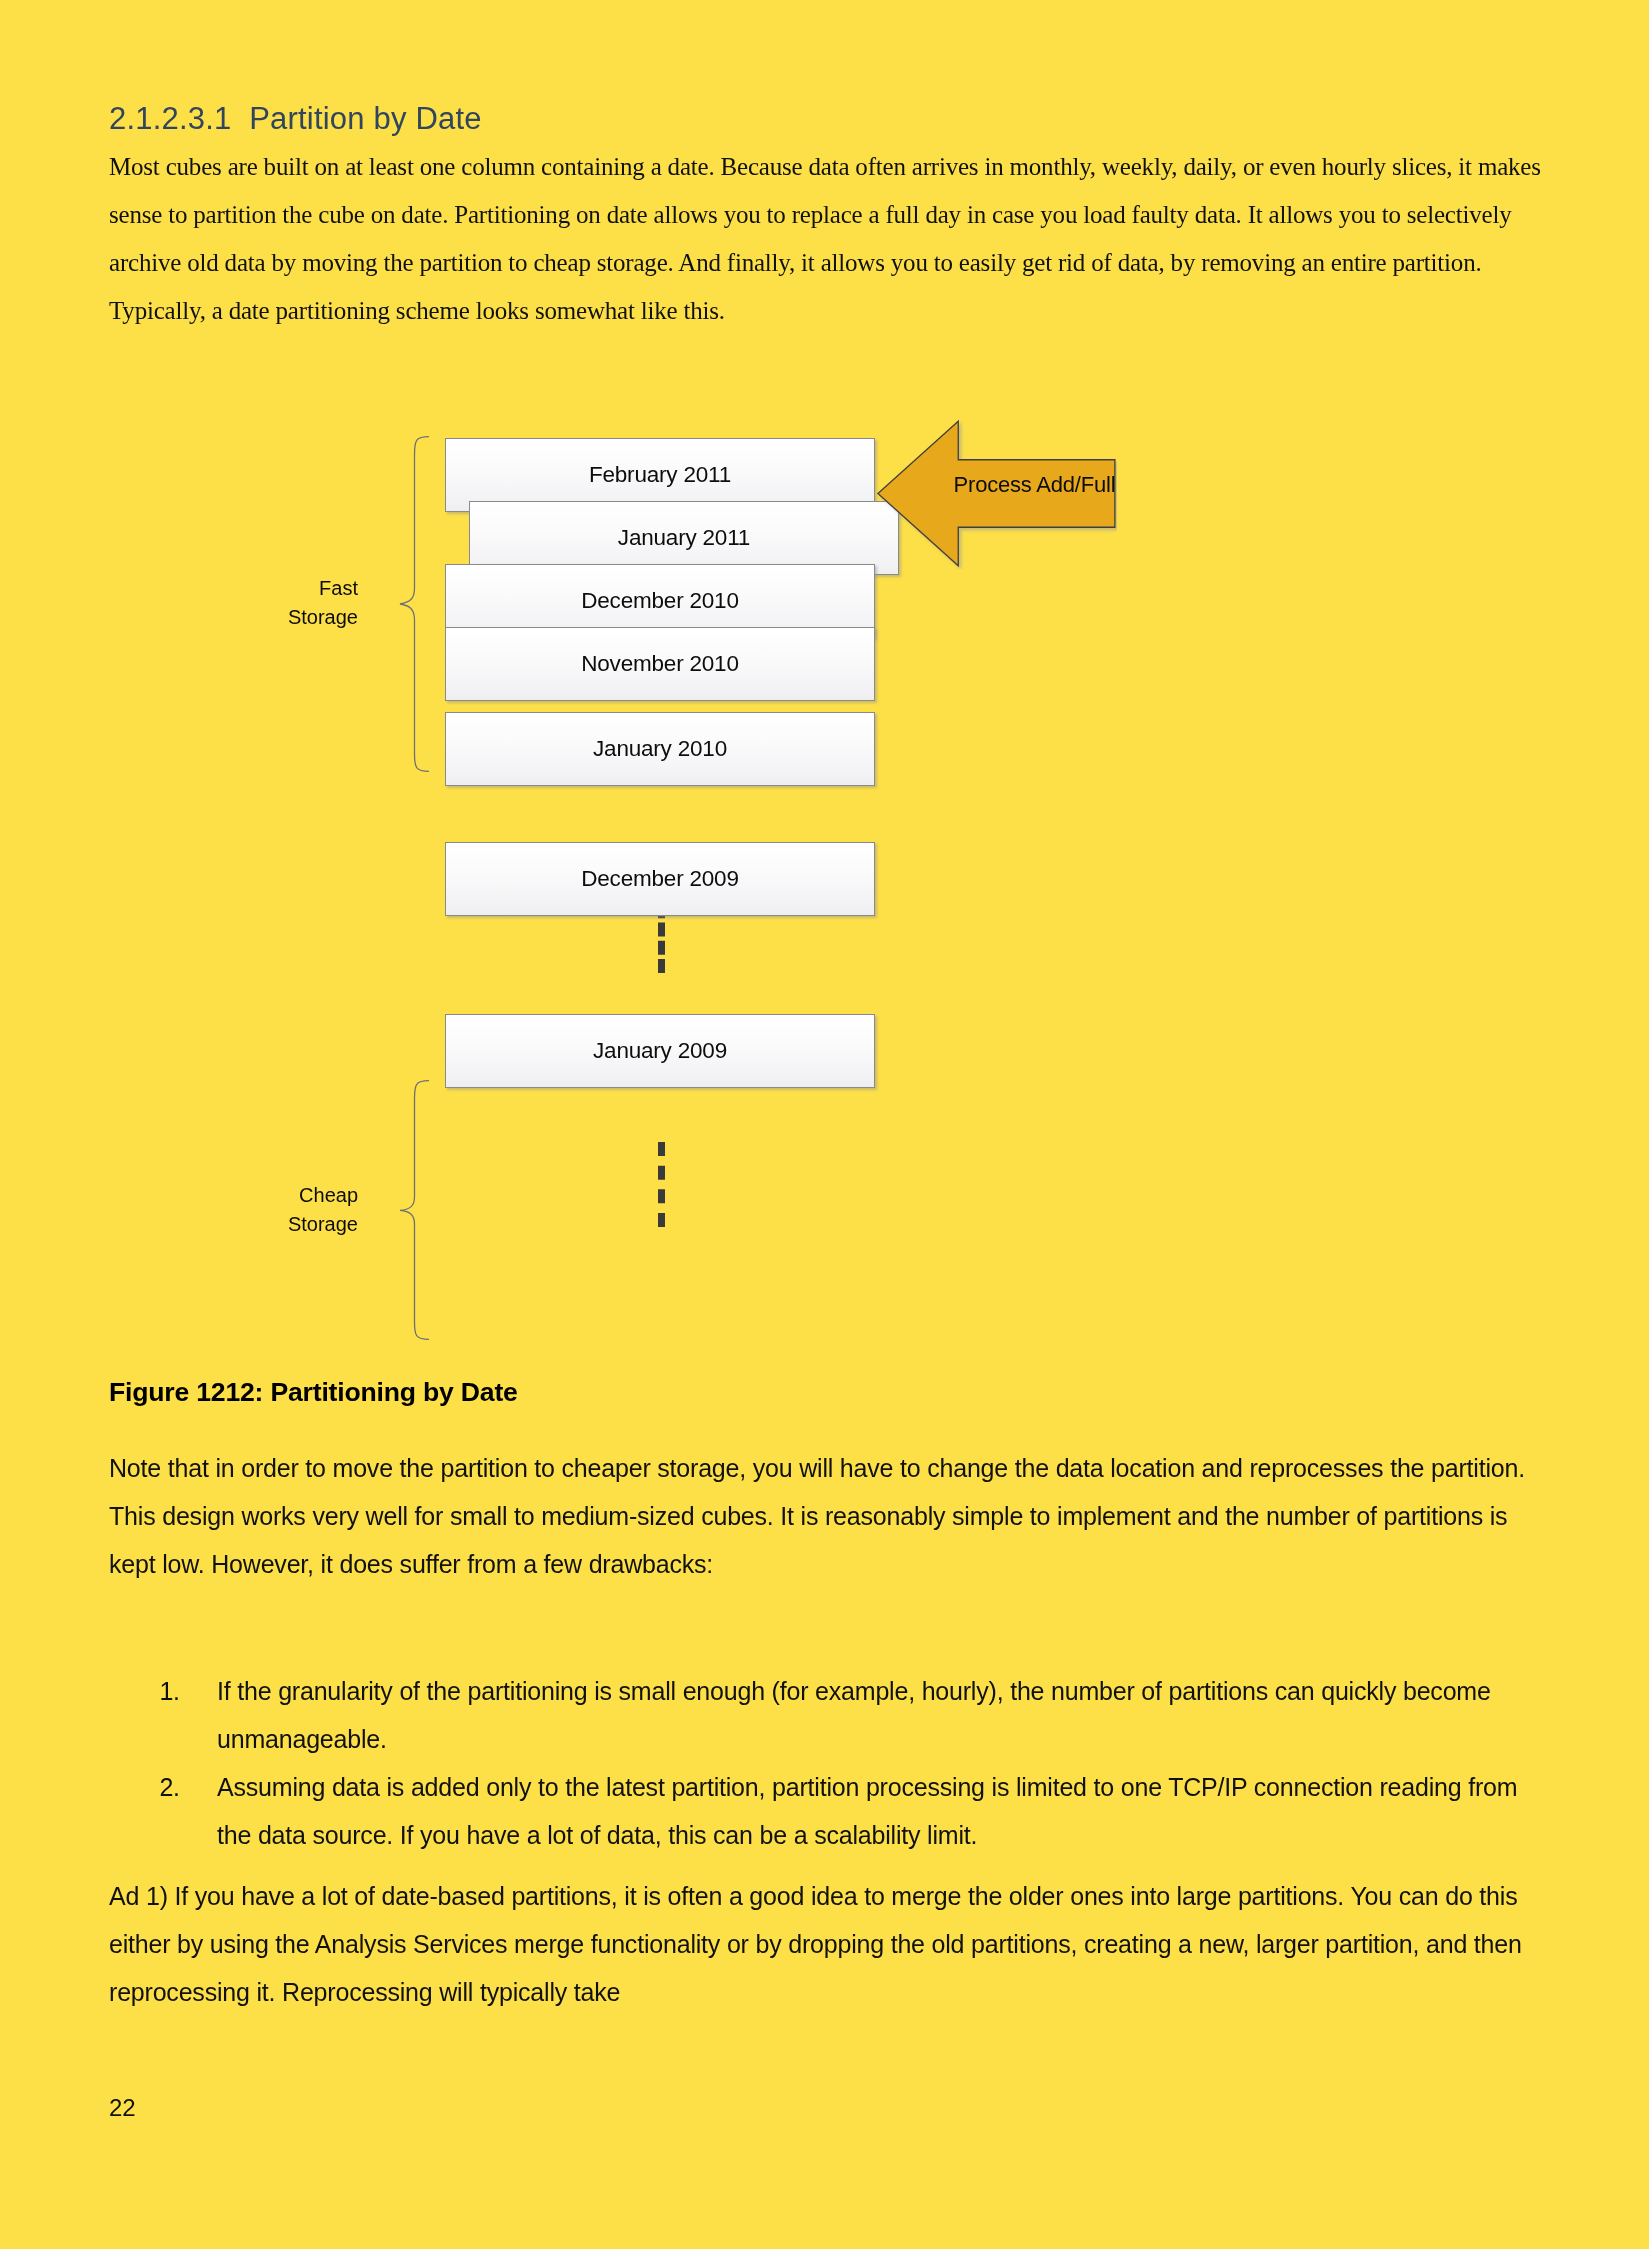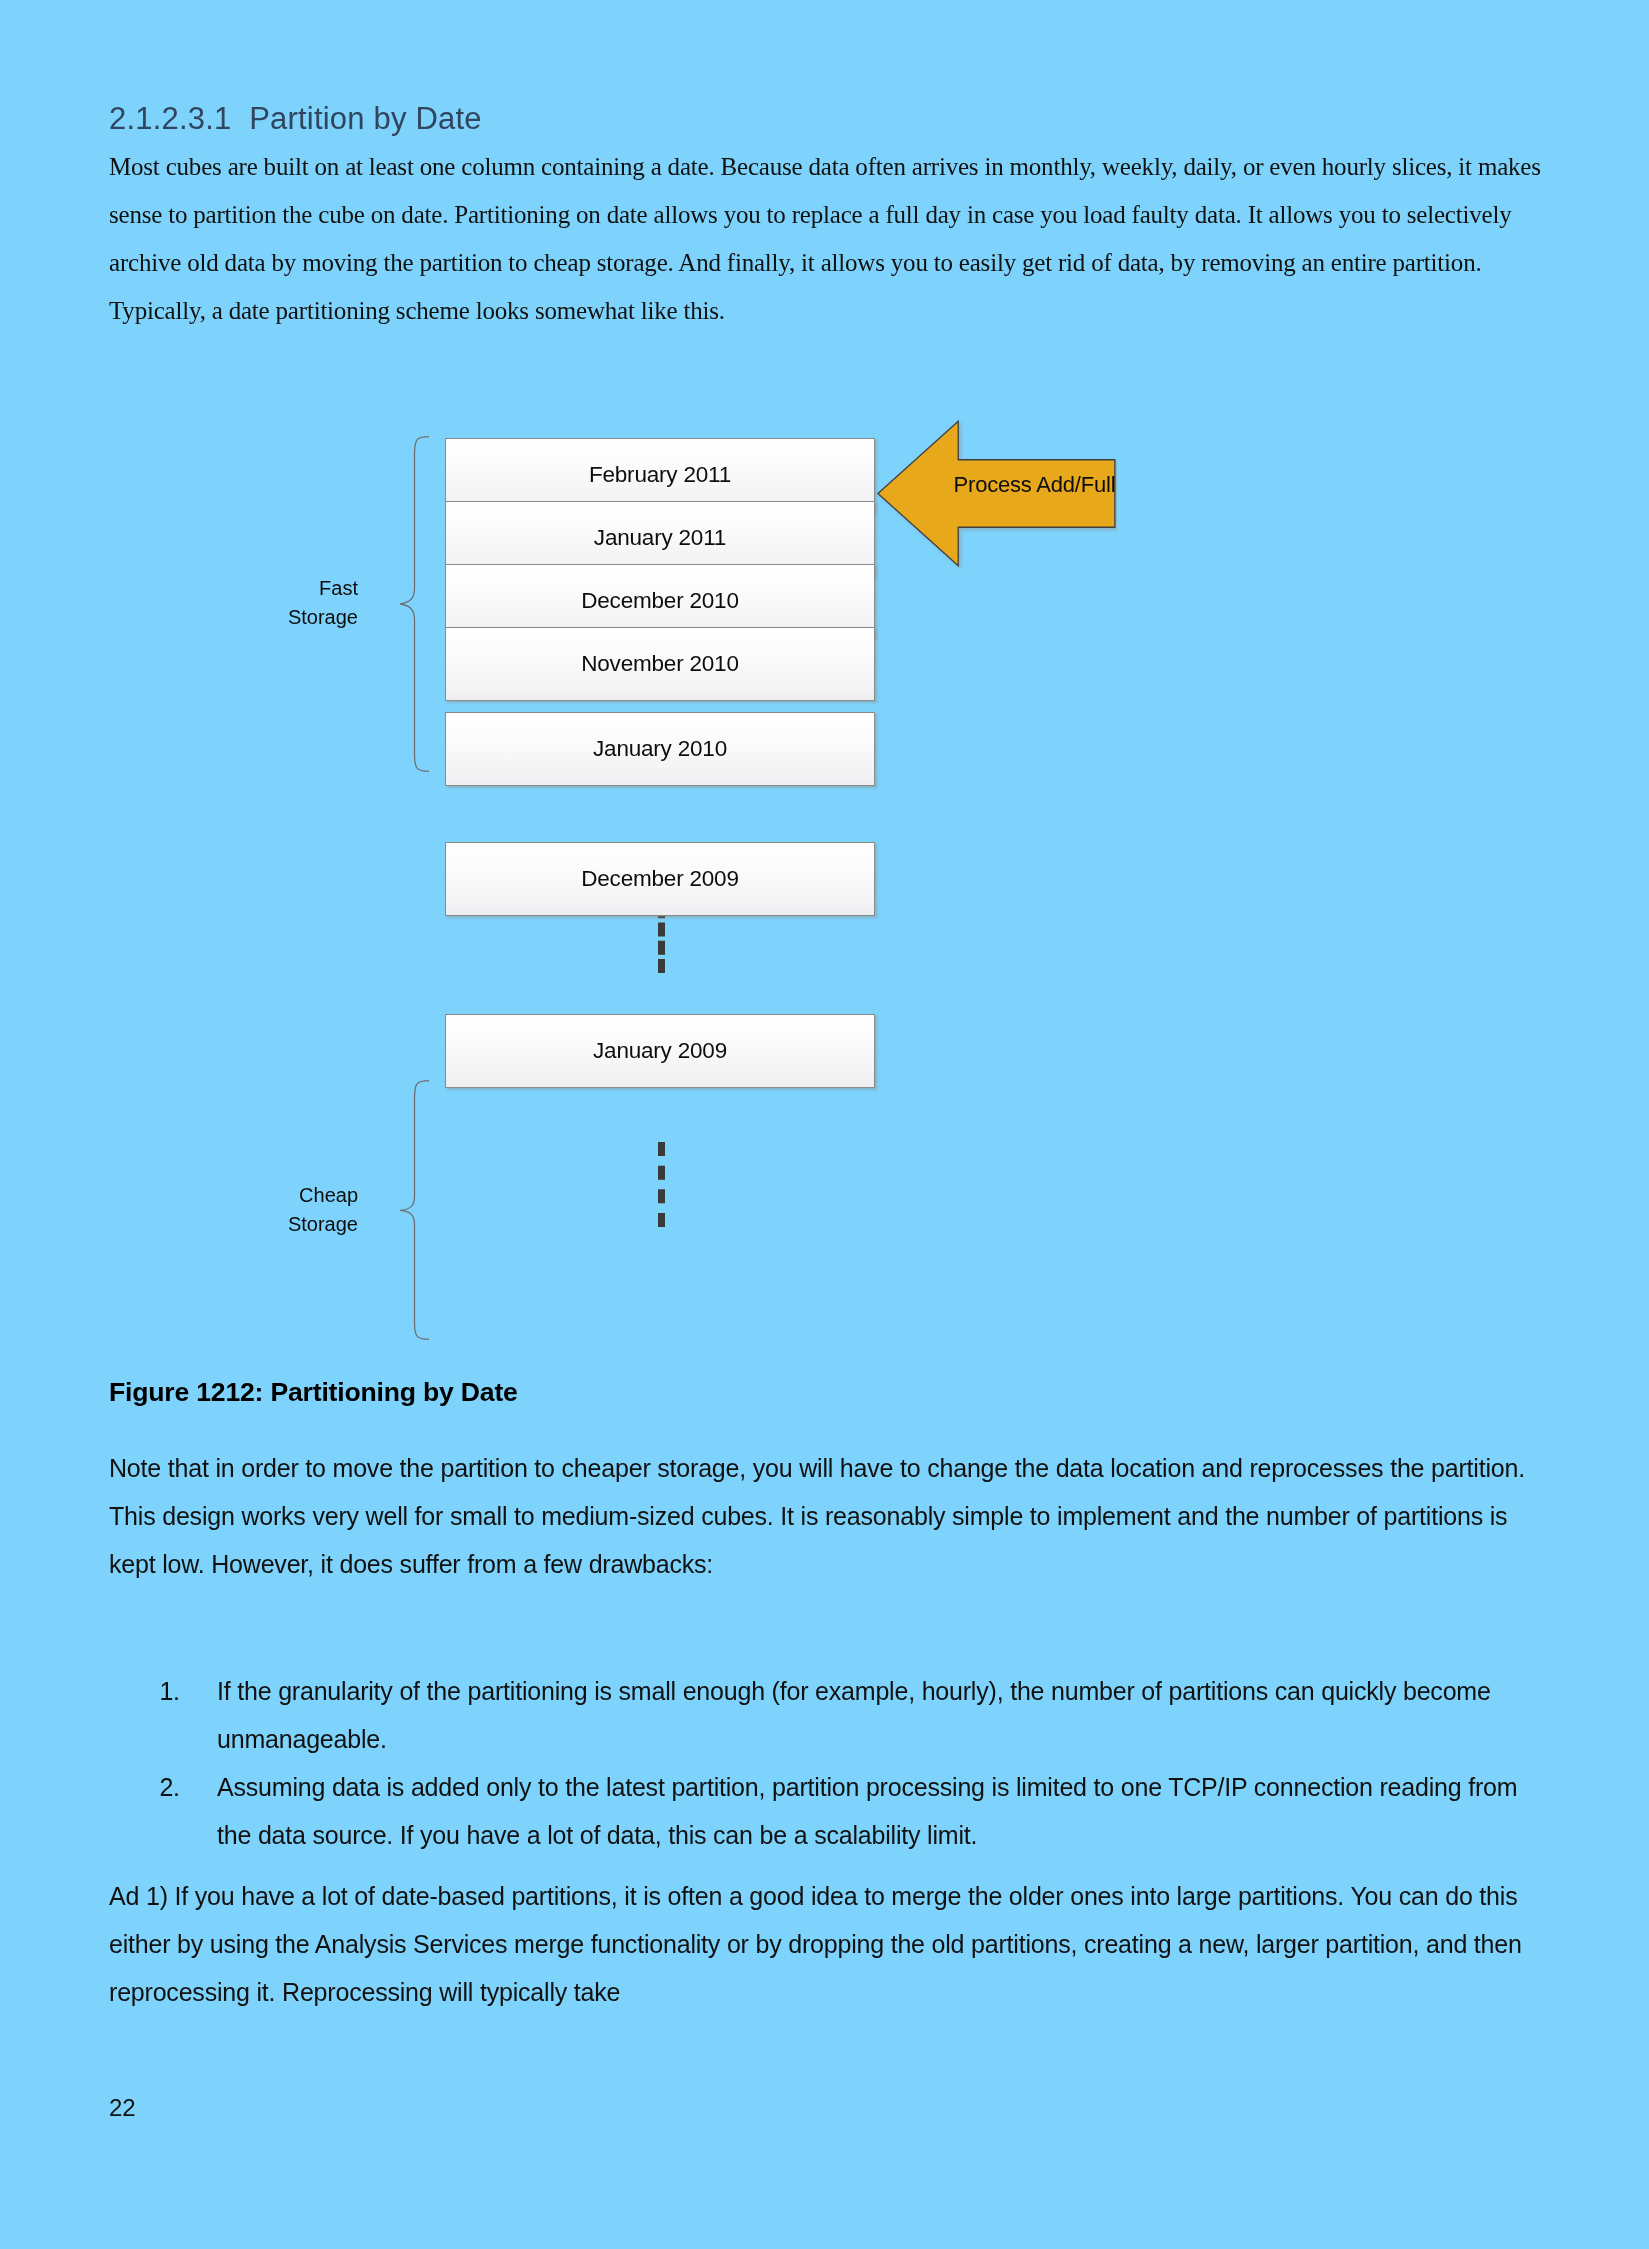--- a/index.html
+++ b/index.html
@@ -15,21 +15,21 @@
     font-family: "Liberation Sans", sans-serif;
     color: #000000;
     overflow: hidden;
   }
 
   .page {
     position: absolute;
     left: 0; top: 0;
     width: 1649px;
     height: 2250px;
-    background: #7dd3fc;
+    background: #fde047;
   }
 
   
   .heading {
     position: absolute;
     left: 109px;
     top: 101px;
     font-size: 31px;
     font-weight: 400;
     color: #31455E;
@@ -188,21 +188,21 @@
       <div>Cheap</div>
       <div>Storage</div>
     </div>
 
     <div class="dashline" style="left:658px; top:483px; height:87px;"></div>
     <div class="dashline" style="left:658px; top:739px; height:85px;"></div>
 
     <div class="pbox" style="top:35px;">
       <span>February 2011</span>
     </div>
-    <div class="pbox" style="top:98px;">
+    <div class="pbox" style="top:98px;margin-left:24px;">
       <span>January 2011</span>
     </div>
     <div class="pbox" style="top:161px;">
       <span>December 2010</span>
     </div>
     <div class="pbox" style="top:224px;">
       <span>November 2010</span>
     </div>
     <div class="pbox" style="top:309px;">
       <span>January 2010</span>

